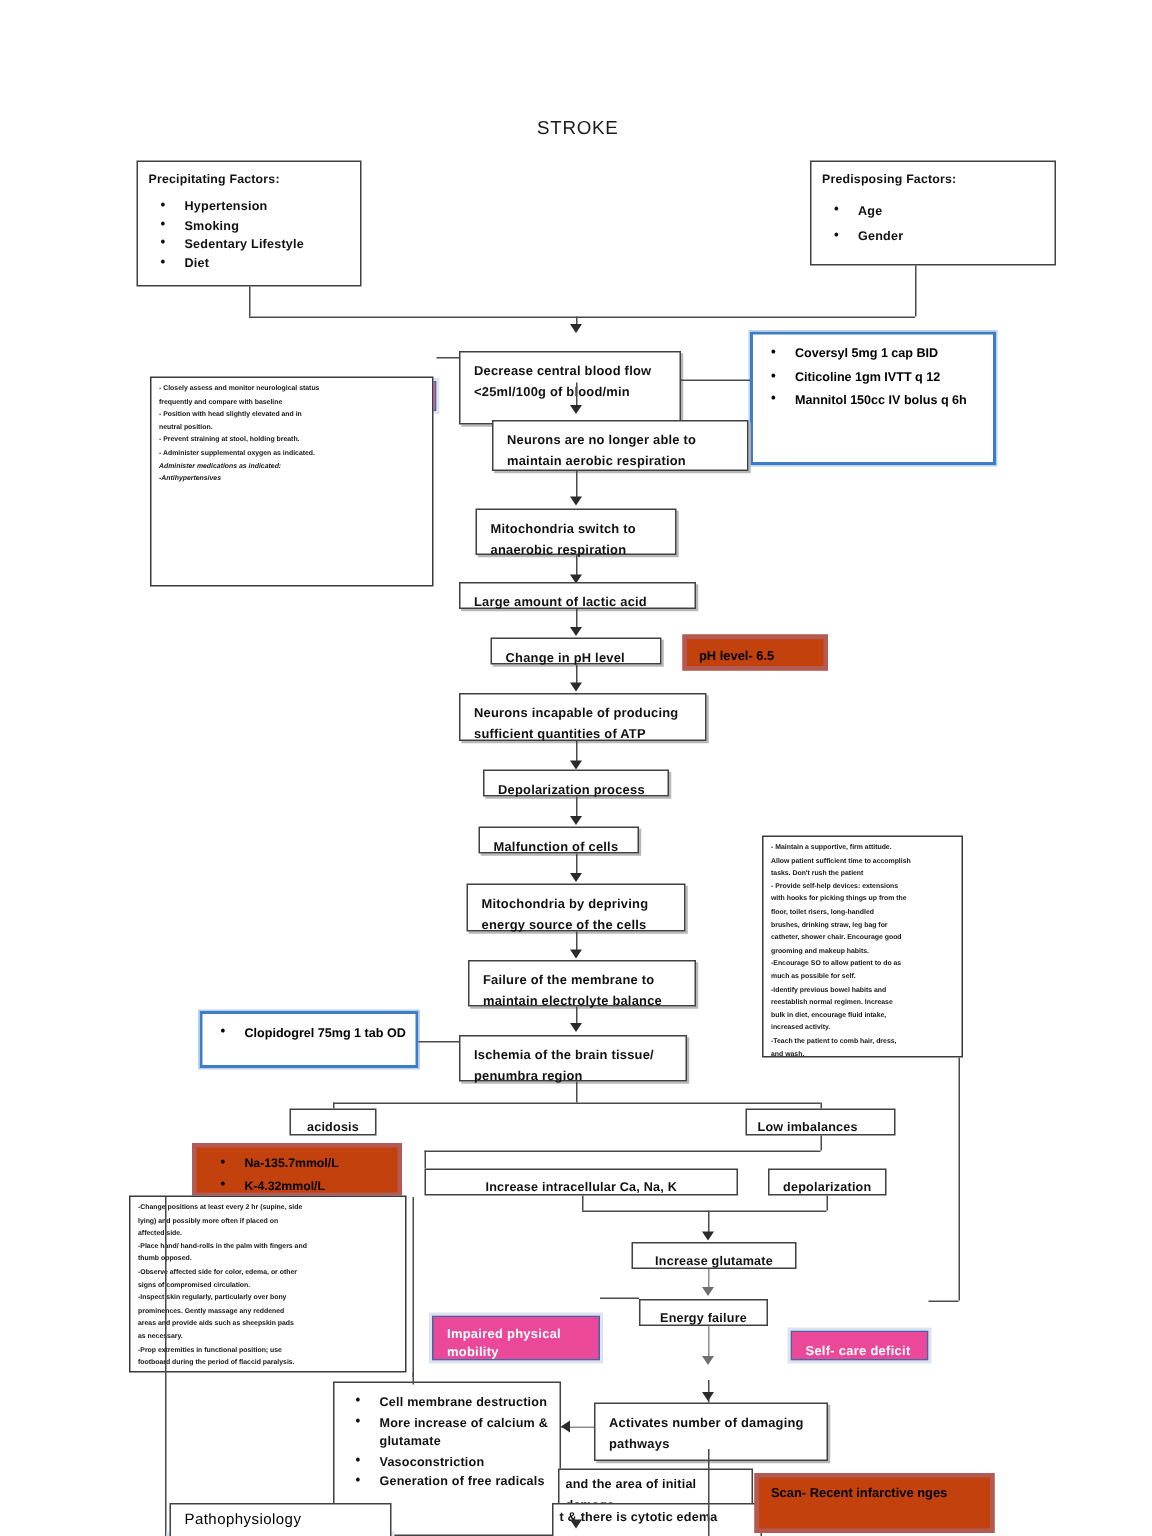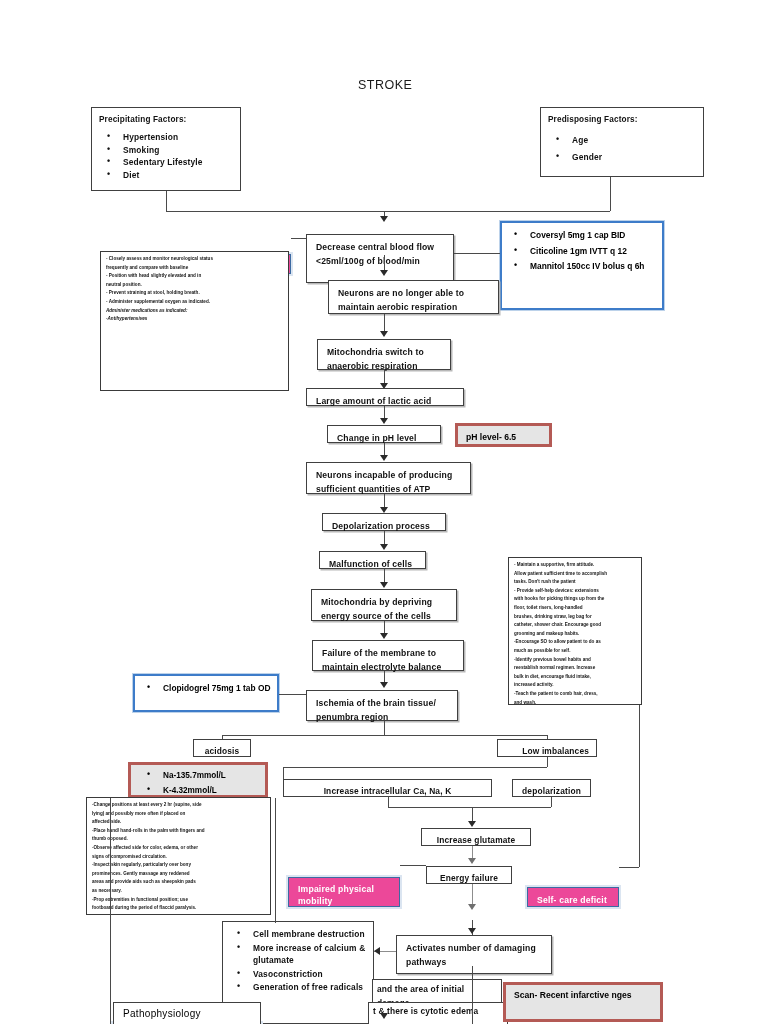--- a/index.html
+++ b/index.html
@@ -58,21 +58,21 @@
     outline:1px solid #bcd2ea;
     font-size:8.4px;
     line-height:14px;
     font-weight:700;
     padding:5px 6px 5px 4px;
   }
   
   .lab{
     position:absolute;
     box-sizing:border-box;
-    background:#e5e5e5;
+    background:#c2410c;
     border:3px solid #b45a55;
     font-size:8.6px;
     line-height:15px;
     font-weight:700;
     padding:4px 8px;
   }
   
   .tiny{
     position:absolute;
     box-sizing:border-box;
@@ -247,21 +247,21 @@
   </div>
   <div class="ln lnh" style="left:279px;top:694px;width:27px;"></div>
 
   <div class="ln lnv" style="left:384px;top:721px;height:14px;"></div>
   <div class="ln lnh" style="left:222px;top:735px;width:325px;"></div>
   <div class="ln lnv" style="left:222px;top:735px;height:5px;"></div>
   <div class="ln lnv" style="left:547px;top:735px;height:5px;"></div>
 
   <div class="node" style="left:193px;top:739px;width:58px;height:18px;font-weight:700;font-size:8.4px;text-align:center;">acidosis</div>
 
-  <div class="node" style="left:497px;top:739px;width:100px;height:18px;font-weight:700;font-size:8.4px;text-align:right;">Low imbalances</div>
+  <div class="node" style="left:497px;top:739px;width:100px;height:18px;font-weight:700;font-size:8.4px;text-align:left;">Low imbalances</div>
 
   <div class="lab" style="left:128px;top:762px;width:140px;height:36px;">
     <ul class="bl" style="font-size:8.2px;line-height:13.5px;">
       <li>Na-135.7mmol/L</li>
       <li>K-4.32mmol/L</li>
     </ul>
   </div>
 
   <div class="ln lnv" style="left:547px;top:757px;height:10px;"></div>
   <div class="ln lnh" style="left:283px;top:767px;width:264px;"></div>

